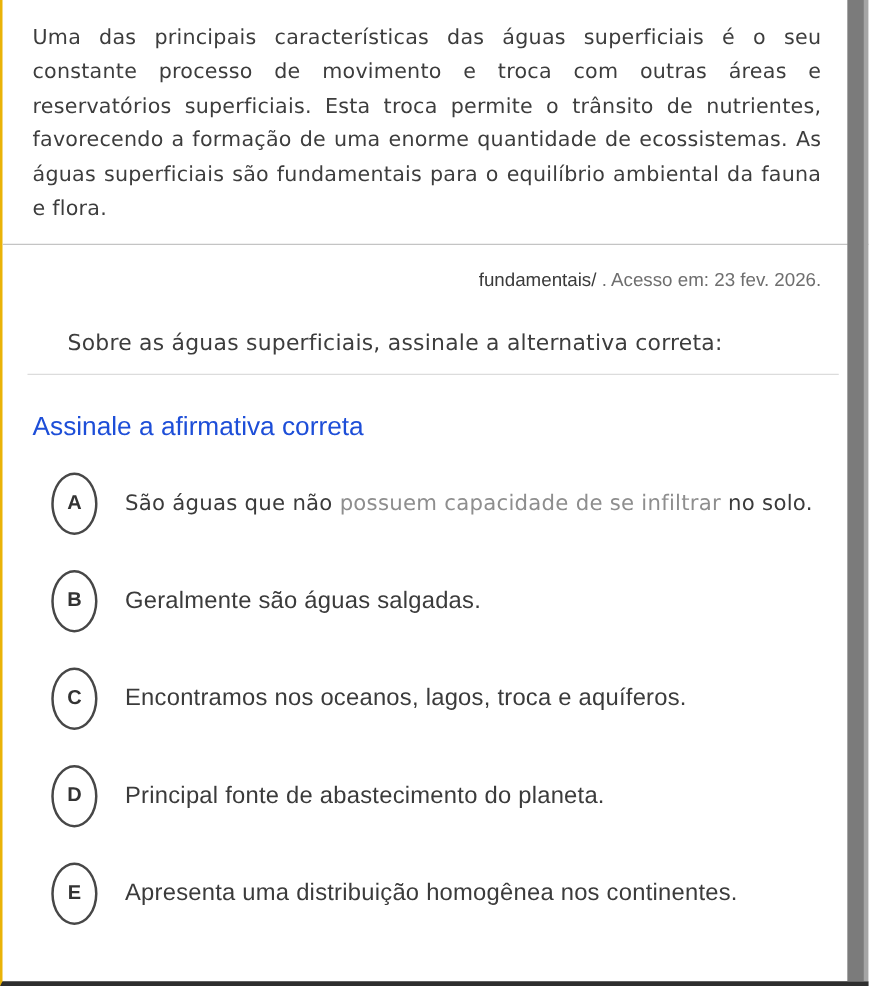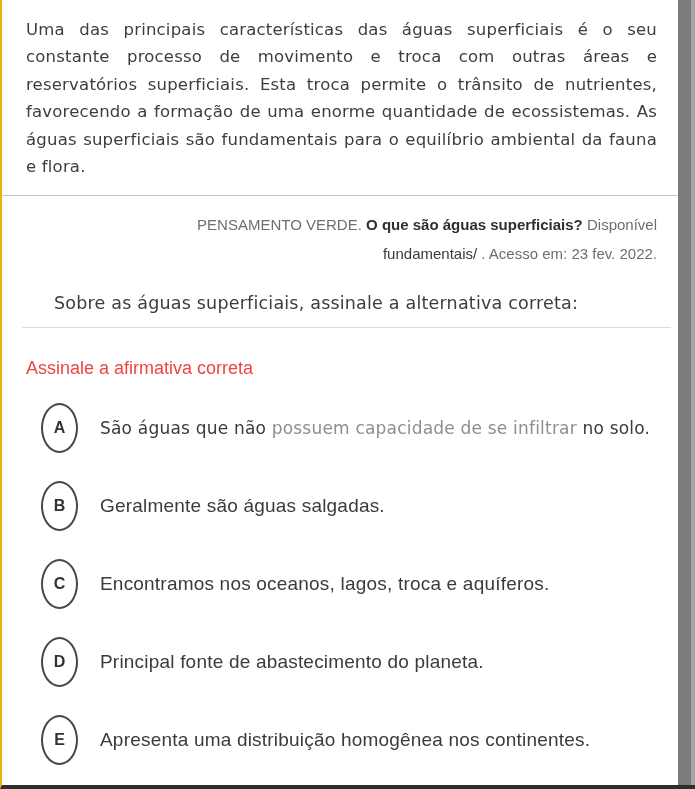--- a/index.html
+++ b/index.html
@@ -51,22 +51,22 @@
     letter-spacing: 0.2px;
     margin-left: 28px;
   }
   .divider-light {
     border: none;
     border-top: 1px solid #dcdcdc;
     margin: 14px -14px 0 -4px;
   }
   .instruction {
     margin-top: 30px;
-    font-size: 18px;
-    color: #ef4444;
+    font-size: 21px;
+    color: #1d4ed8;
   }
 
   .options { margin-top: 24px; }
   .option {
     display: flex;
     align-items: center;
     margin-top: 28px;
     cursor: pointer;
   }
   .option:first-child { margin-top: 0; }
@@ -121,22 +121,21 @@
 <body>
 
 <div class="page">
   <div class="content">
 
     <p class="passage font-main">Uma das principais características das águas superficiais é o seu constante processo de movimento e troca com outras áreas e reservatórios superficiais. Esta troca permite o trânsito de nutrientes, favorecendo a formação de uma enorme quantidade de ecossistemas. As águas superficiais são fundamentais para o equilíbrio ambiental da fauna e flora.</p>
 
     <hr class="divider-full">
 
     <div class="citation font-alt" id="citation">
-        <div><span class="muted">PENSAMENTO VERDE. </span><span class="bold">O que são águas superficiais?</span><span class="muted"> Disponível</span></div>
-        <div><span class="dark">fundamentais/</span><span class="muted"> . Acesso em: 23 fev. 2022.</span></div>
+        <div><span class="dark">fundamentais/</span><span class="muted"> . Acesso em: 23 fev. 2026.</span></div>
       </div>
 
     <h2 class="prompt font-main">Sobre as águas superficiais, assinale a alternativa correta:</h2>
 
     <hr class="divider-light">
 
     <p class="instruction font-alt">Assinale a afirmativa correta</p>
 
     <div class="options" id="options">
   <div class="option" data-idx="0">

